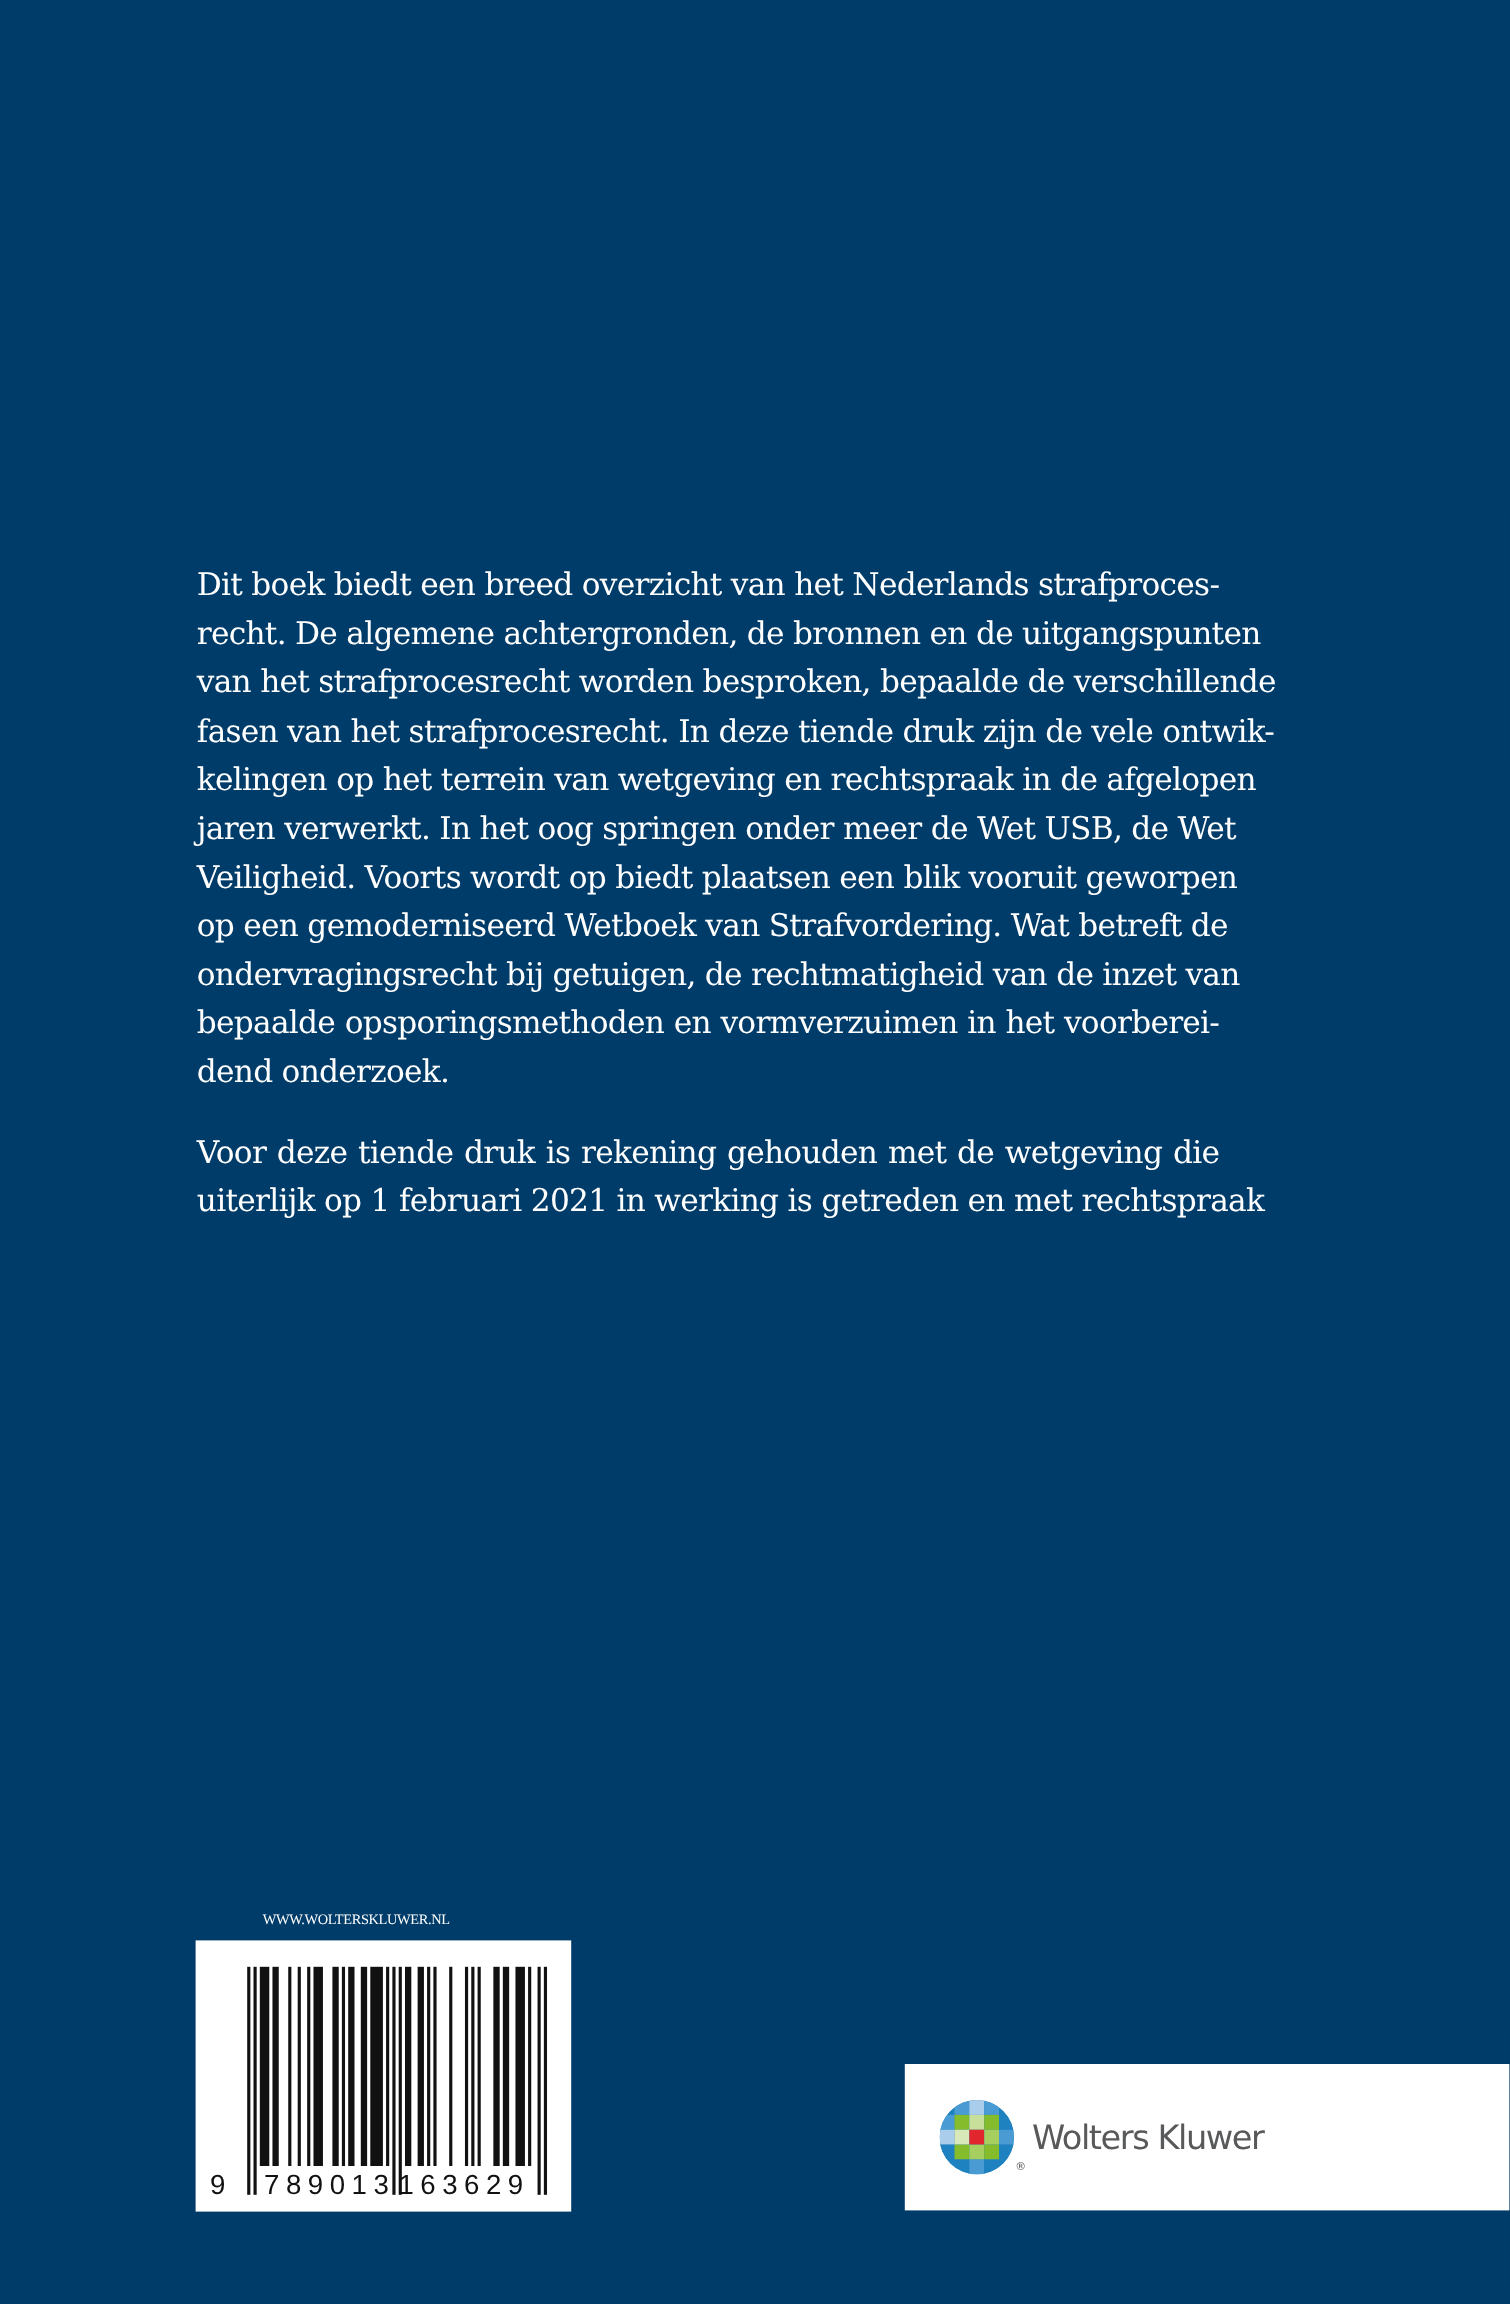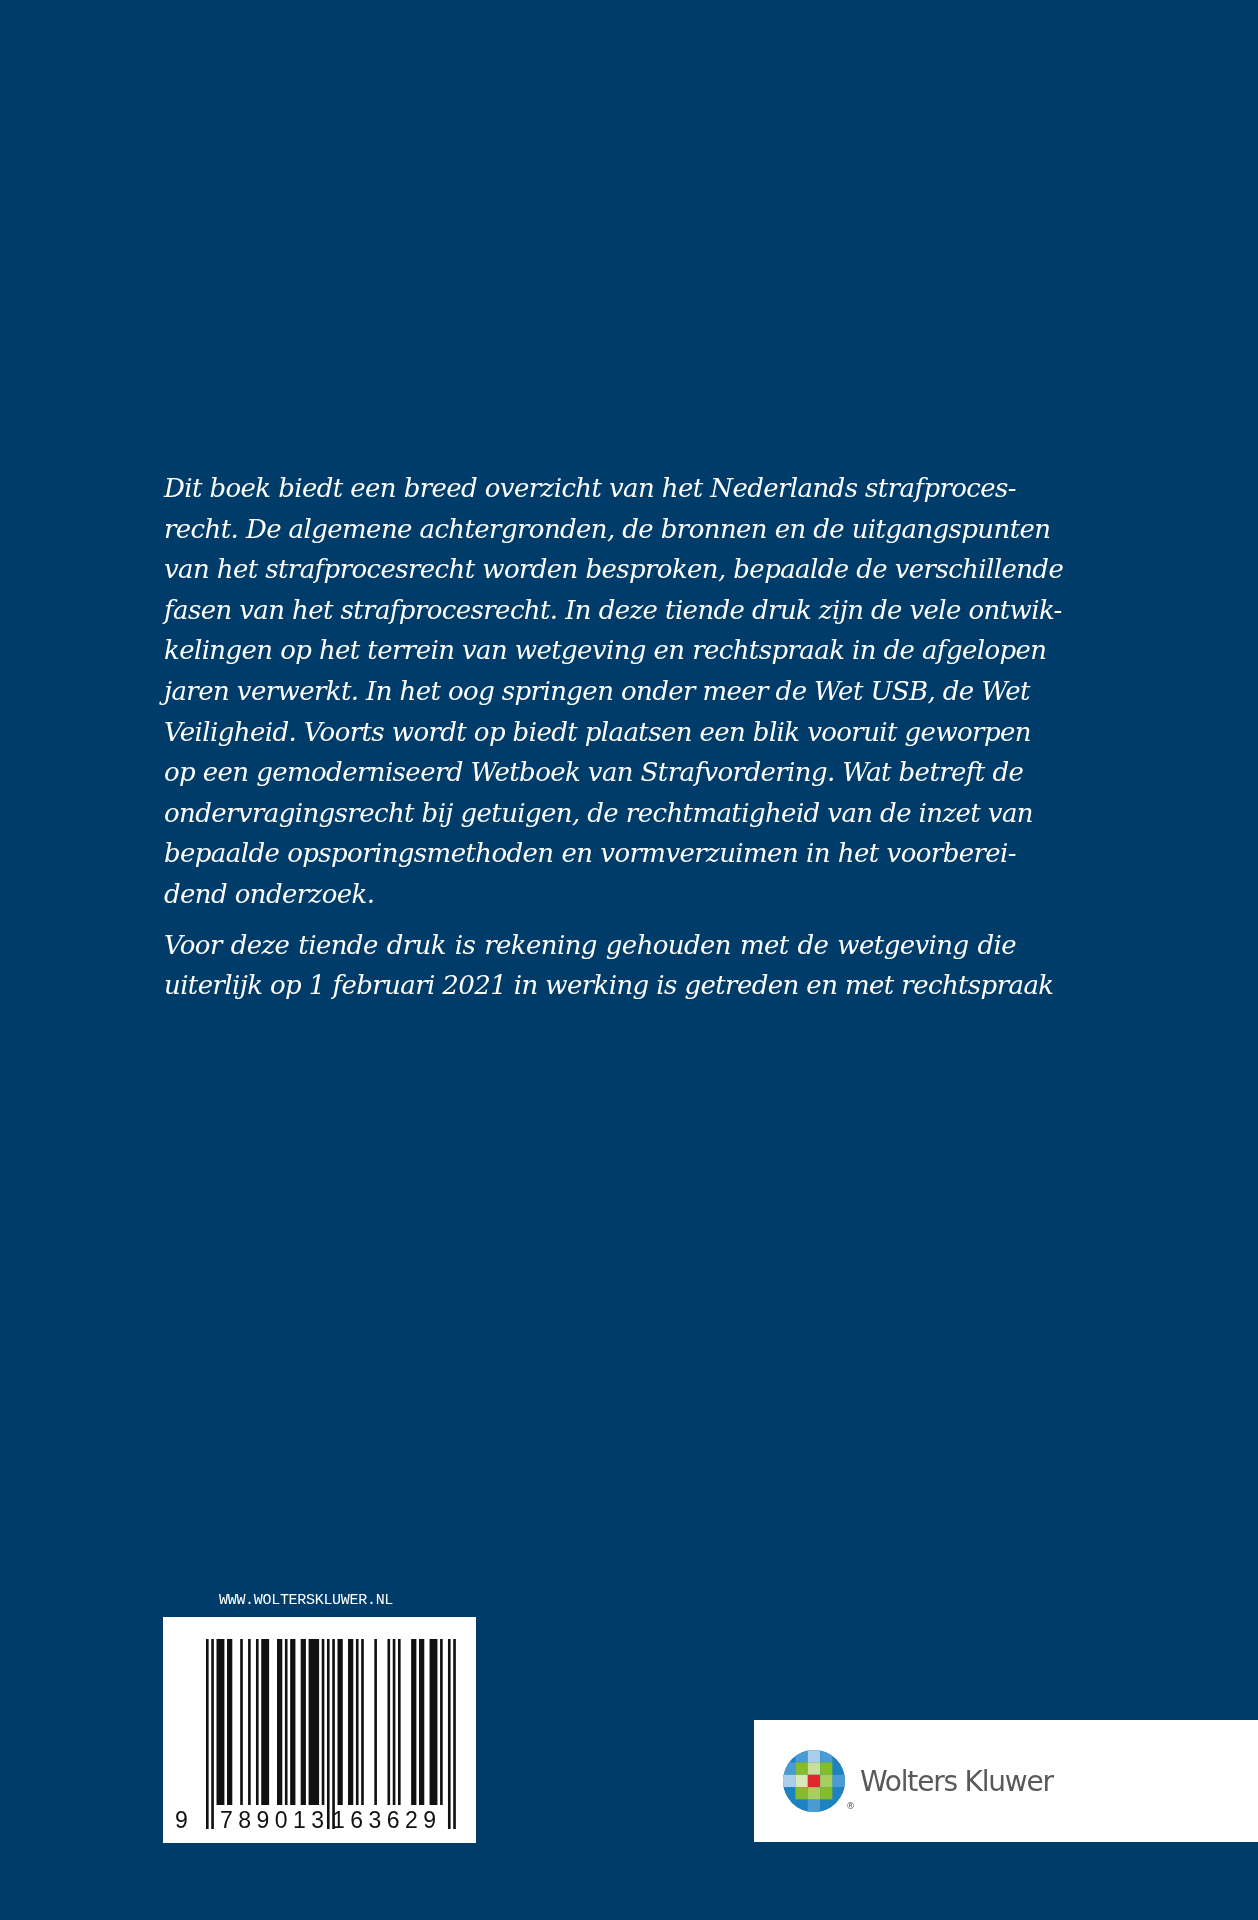--- a/index.html
+++ b/index.html
@@ -24,39 +24,38 @@
       line-height: 40.6px;
       text-align: justify;
       letter-spacing: -0.6px;
       word-spacing: 0px;
     }
     .blurb p {
       margin: 0;
       hyphens: manual;
     }
     .blurb p + p {
-      margin-top: 10px;
+      margin-top: 26px;
     }
     .blurb .line {
       display: block;
       text-align: justify;
       text-align-last: justify;
       white-space: nowrap;
-      font-style: italic;
     }
     .blurb .line.last {
       text-align-last: left;
     }
     .url {
       position: absolute;
       left: 219px;
       top: 1592px;
       color: #ffffff;
-      font-family: Liberation Mono, monospace;
-      font-size: 15px;
+      font-family: Liberation Serif, serif;
+      font-size: 12px;
       letter-spacing: -0.3px;
     }
     .barcode-box {
       position: absolute;
       left: 163px;
       top: 1617px;
       width: 313px;
       height: 226px;
       background: #ffffff;
     }

